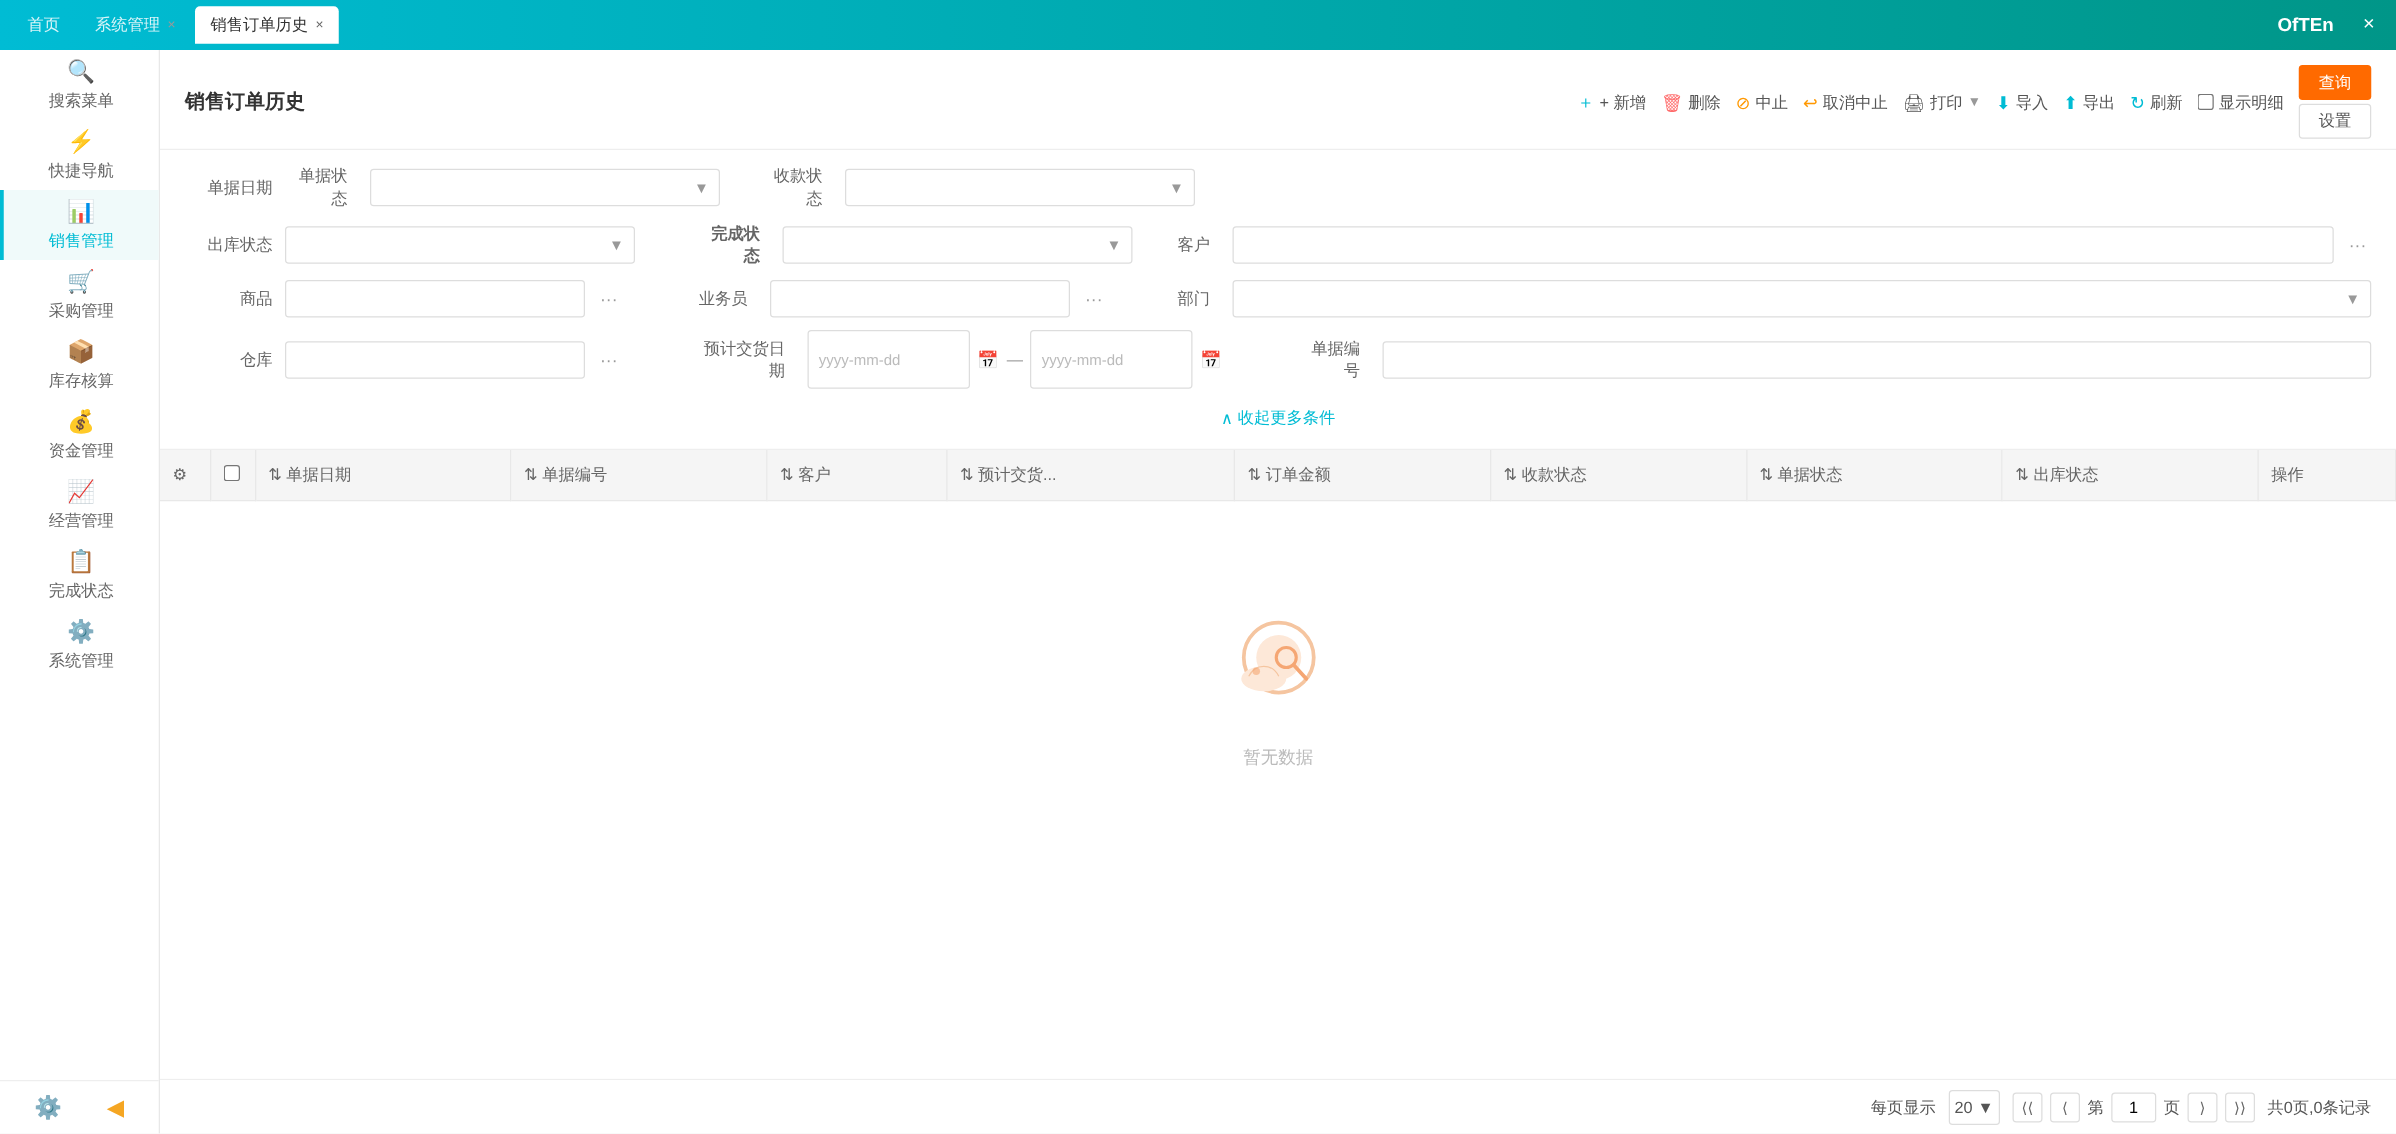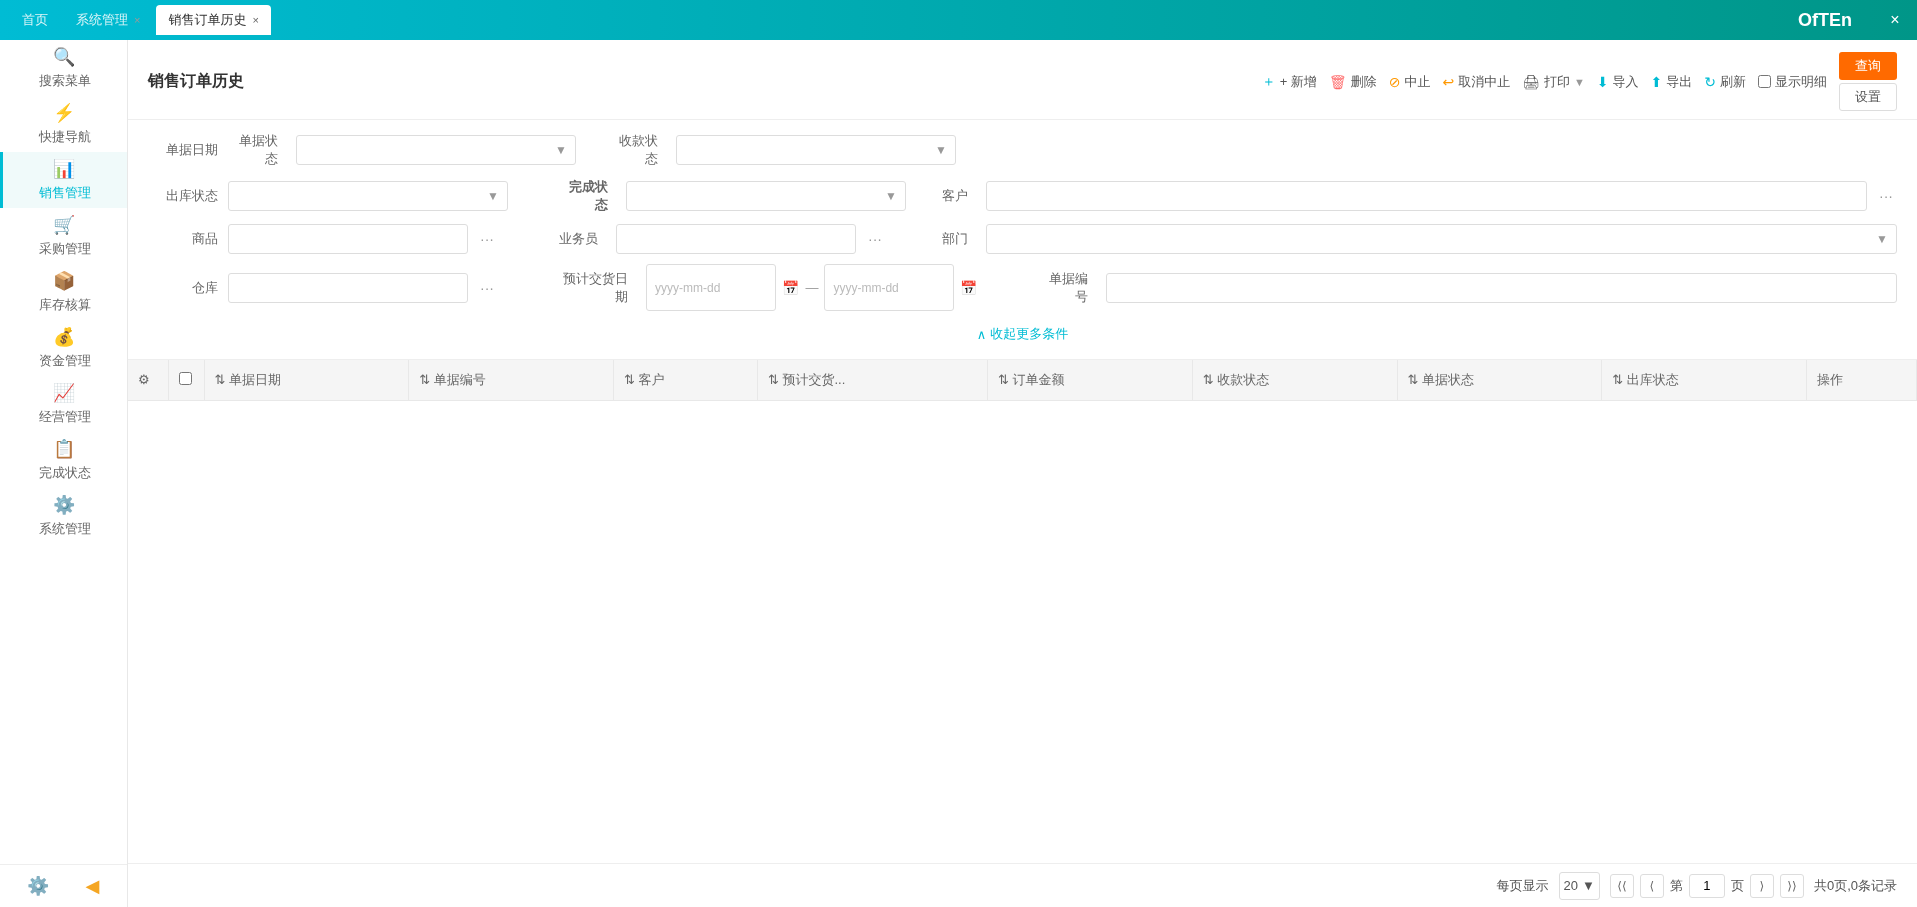--- a/index.html
+++ b/index.html
@@ -353,21 +353,21 @@
   </div>
   <div class="tab-item">
     <span>系统管理</span>
     <span class="close-icon">×</span>
   </div>
   <div class="tab-item active">
     <span>销售订单历史</span>
     <span class="close-icon">×</span>
   </div>
   <div class="top-bar-right">
-    <span style="font-weight:bold;font-size:18px;color:white;margin-right:23px;">OfTEn</span>
+    <span style="font-weight:bold;font-size:15px;color:white;margin-right:8px;">OfTEn</span>
     <span class="top-bar-close">×</span>
   </div>
 </div>
 
 <div class="main-layout">
 
   <div class="sidebar">
     <div class="sidebar-item">
       <span class="icon">🔍</span>
       <span>搜索菜单</span>
@@ -599,20 +599,33 @@
             </th>
             <th>
               <span>操作</span>
             </th>
           </tr>
         </thead>
         <tbody>
         </tbody>
       </table>
 
+      <div class="empty-state">
+        <svg class="empty-icon" viewBox="0 0 100 100">
+          <circle cx="50" cy="45" r="28" fill="none" stroke="#f5c5a0" stroke-width="3"></circle>
+          <circle cx="50" cy="45" r="18" fill="#fde8d8"></circle>
+          <circle cx="56" cy="45" r="8" fill="none" stroke="#f5a673" stroke-width="2.5"></circle>
+          <line x1="62" y1="51" x2="72" y2="62" stroke="#f5a673" stroke-width="3" stroke-linecap="round"></line>
+          <ellipse cx="38" cy="62" rx="18" ry="10" fill="#fde8d8"></ellipse>
+          <ellipse cx="38" cy="60" rx="15" ry="8" fill="#fde8d8"></ellipse>
+          <path d="M26 60 Q30 52 38 52 Q46 52 50 60" fill="#fde8d8" stroke="#f5c5a0" stroke-width="1"></path>
+          <circle cx="32" cy="56" r="3" fill="#f5a673" opacity="0.6"></circle>
+        </svg>
+        <span class="empty-text">暂无数据</span>
+      </div>
     </div>
 
     <div class="table-footer">
       <span>每页显示</span>
       <div class="page-size-select">
         <span>20</span>
         <span>▼</span>
       </div>
       <div class="pager">
         <span class="pager-btn">⟨⟨</span>

